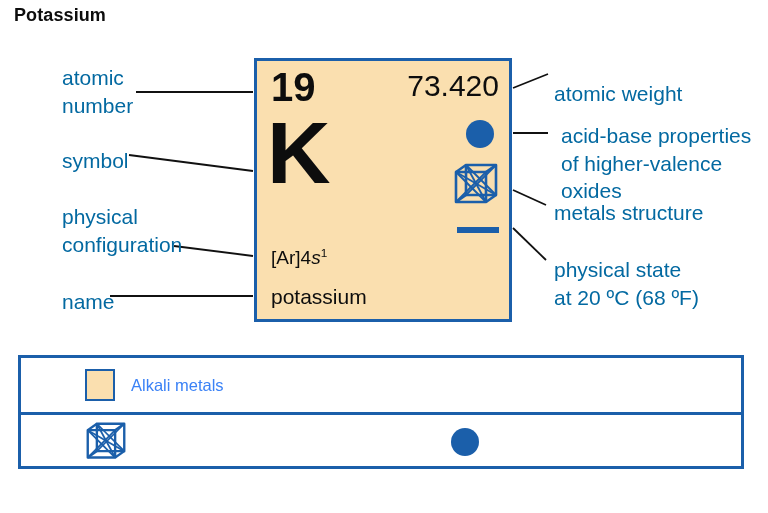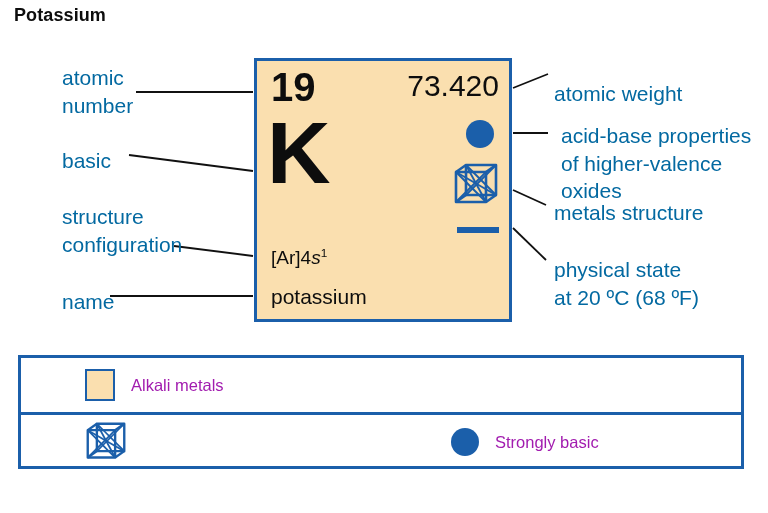--- a/index.html
+++ b/index.html
@@ -150,21 +150,21 @@
     display: flex;
     align-items: center;
     position: absolute;
     top: 0;
     height: 100%;
   }
   .legend-cell.col1 { left: 64px; }
   .legend-cell.col2 { left: 430px; }
   .legend-text {
     font-size: 16.5px;
-    color: #a21caf;
+    color: #3b82f6;
     margin-left: 16px;
     white-space: nowrap;
   }
   .swatch-box {
     width: 30px;
     height: 32px;
     background: #fadfaf;
     border: 2px solid #1b5faa;
     box-sizing: border-box;
   }
@@ -241,23 +241,23 @@
       </g>
     </svg>
   </div>
 
   <div class="prop-state"></div>
 </div>
 
 <div class="callout left" style="left:62px; top:64px;">atomic
 number</div>
 
-<div class="callout left" style="left:62px; top:147px;">basic</div>
-
-<div class="callout left" style="left:62px; top:203px;">structure
+<div class="callout left" style="left:62px; top:147px;">symbol</div>
+
+<div class="callout left" style="left:62px; top:203px;">physical
 configuration</div>
 
 <div class="callout left" style="left:62px; top:288px;">name</div>
 
 <div class="callout right" style="left:554px; top:80px;">atomic weight</div>
 
 <div class="callout right" style="left:554px; top:122px;margin-left:7px;">acid-base properties
 of higher-valence oxides</div>
 
 <div class="callout right" style="left:554px; top:199px;">metals structure</div>
@@ -292,17 +292,16 @@
             <line x1="13" y1="3" x2="43" y2="33"></line>
             <line x1="43" y1="3" x2="13" y2="33"></line>
             <line x1="3" y1="10" x2="43" y2="33"></line>
             <line x1="13" y1="3" x2="33" y2="40"></line>
           </g>
         </svg>
       </div>
     </div>
     <div class="legend-cell col2">
       <div class="swatch-circle"></div>
-      <div class="legend-text">Strongly basic</div>
     </div>
   </div>
 
 </div>
 
 </body></html>

